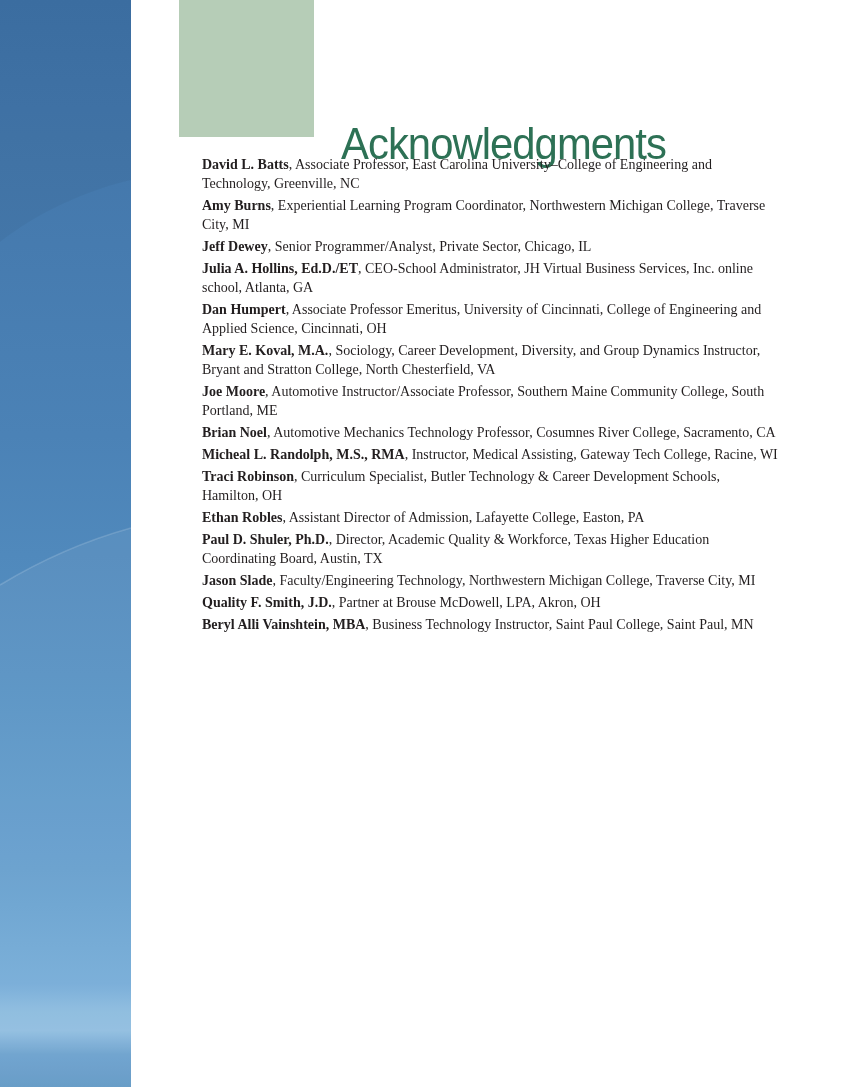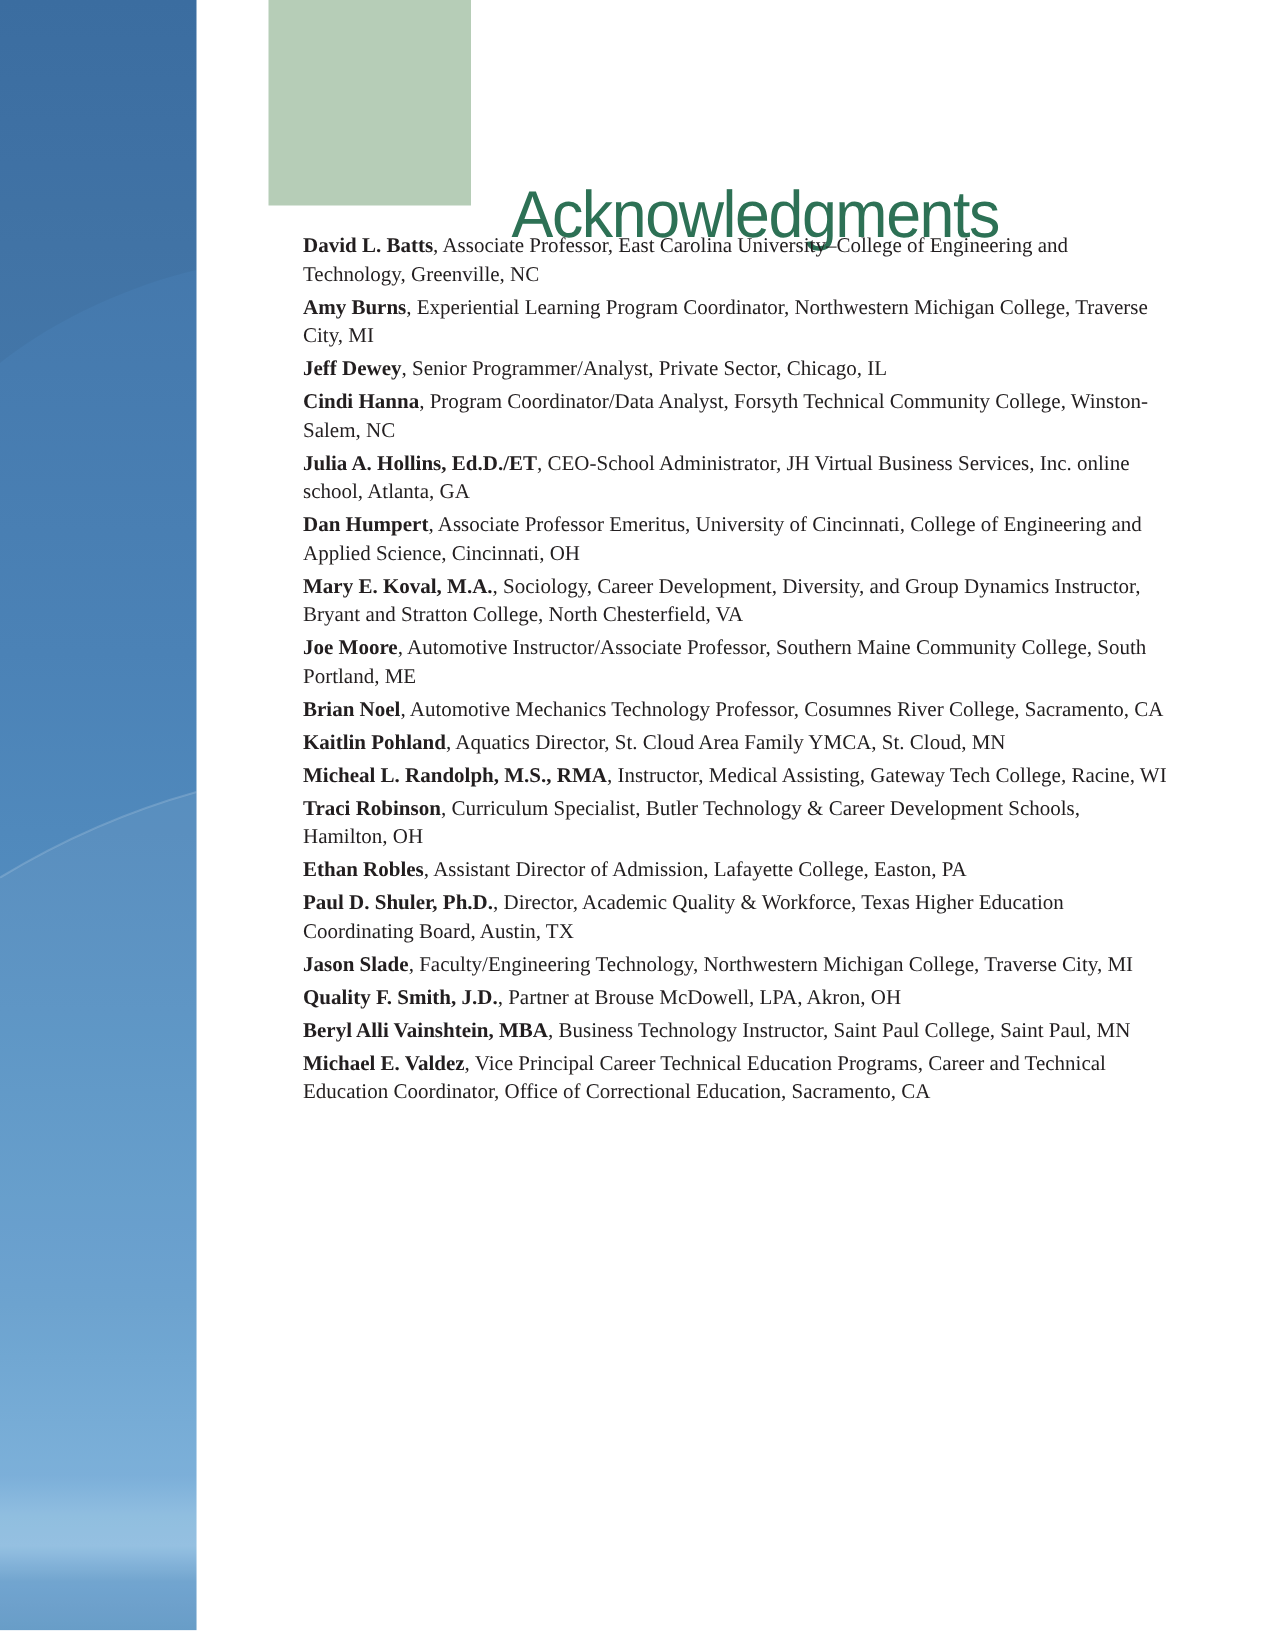--- a/index.html
+++ b/index.html
@@ -81,31 +81,28 @@
 
   <div class="green-box"></div>
 
   <h1 class="page-title">Acknowledgments</h1>
 
   <div class="content">
     <div class="entries">
         <div class="entry"><b>David L. Batts</b><span>, Associate Professor, East Carolina University–College of Engineering and Technology, Greenville, NC</span></div>
         <div class="entry"><b>Amy Burns</b><span>, Experiential Learning Program Coordinator, Northwestern Michigan College, Traverse City, MI</span></div>
         <div class="entry"><b>Jeff Dewey</b><span>, Senior Programmer/Analyst, Private Sector, Chicago, IL</span></div>
-        <div class="entry"><b>Cindi Hanna</b><span>, Program Coordinator/Data Analyst, Forsyth Technical Community College, Winston-Salem, NC</span></div>
         <div class="entry"><b>Julia A. Hollins, Ed.D./ET</b><span>, CEO-School Administrator, JH Virtual Business Services, Inc. online school, Atlanta, GA</span></div>
         <div class="entry"><b>Dan Humpert</b><span>, Associate Professor Emeritus, University of Cincinnati, College of Engineering and Applied Science, Cincinnati, OH</span></div>
         <div class="entry"><b>Mary E. Koval, M.A.</b><span>, Sociology, Career Development, Diversity, and Group Dynamics Instructor, Bryant and Stratton College, North Chesterfield, VA</span></div>
         <div class="entry"><b>Joe Moore</b><span>, Automotive Instructor/Associate Professor, Southern Maine Community College, South Portland, ME</span></div>
         <div class="entry"><b>Brian Noel</b><span>, Automotive Mechanics Technology Professor, Cosumnes River College, Sacramento, CA</span></div>
-        <div class="entry"><b>Kaitlin Pohland</b><span>, Aquatics Director, St. Cloud Area Family YMCA, St. Cloud, MN</span></div>
         <div class="entry"><b>Micheal L. Randolph, M.S., RMA</b><span>, Instructor, Medical Assisting, Gateway Tech College, Racine, WI</span></div>
         <div class="entry"><b>Traci Robinson</b><span>, Curriculum Specialist, Butler Technology &amp; Career Development Schools, Hamilton, OH</span></div>
         <div class="entry"><b>Ethan Robles</b><span>, Assistant Director of Admission, Lafayette College, Easton, PA</span></div>
         <div class="entry"><b>Paul D. Shuler, Ph.D.</b><span>, Director, Academic Quality &amp; Workforce, Texas Higher Education Coordinating Board, Austin, TX</span></div>
         <div class="entry"><b>Jason Slade</b><span>, Faculty/Engineering Technology, Northwestern Michigan College, Traverse City, MI</span></div>
         <div class="entry"><b>Quality F. Smith, J.D.</b><span>, Partner at Brouse McDowell, LPA, Akron, OH</span></div>
         <div class="entry"><b>Beryl Alli Vainshtein, MBA</b><span>, Business Technology Instructor, Saint Paul College, Saint Paul, MN</span></div>
-        <div class="entry"><b>Michael E. Valdez</b><span>, Vice Principal Career Technical Education Programs, Career and Technical Education Coordinator, Office of Correctional Education, Sacramento, CA</span></div>
       </div>
   </div>
 
 </div>
 
 </body></html>

